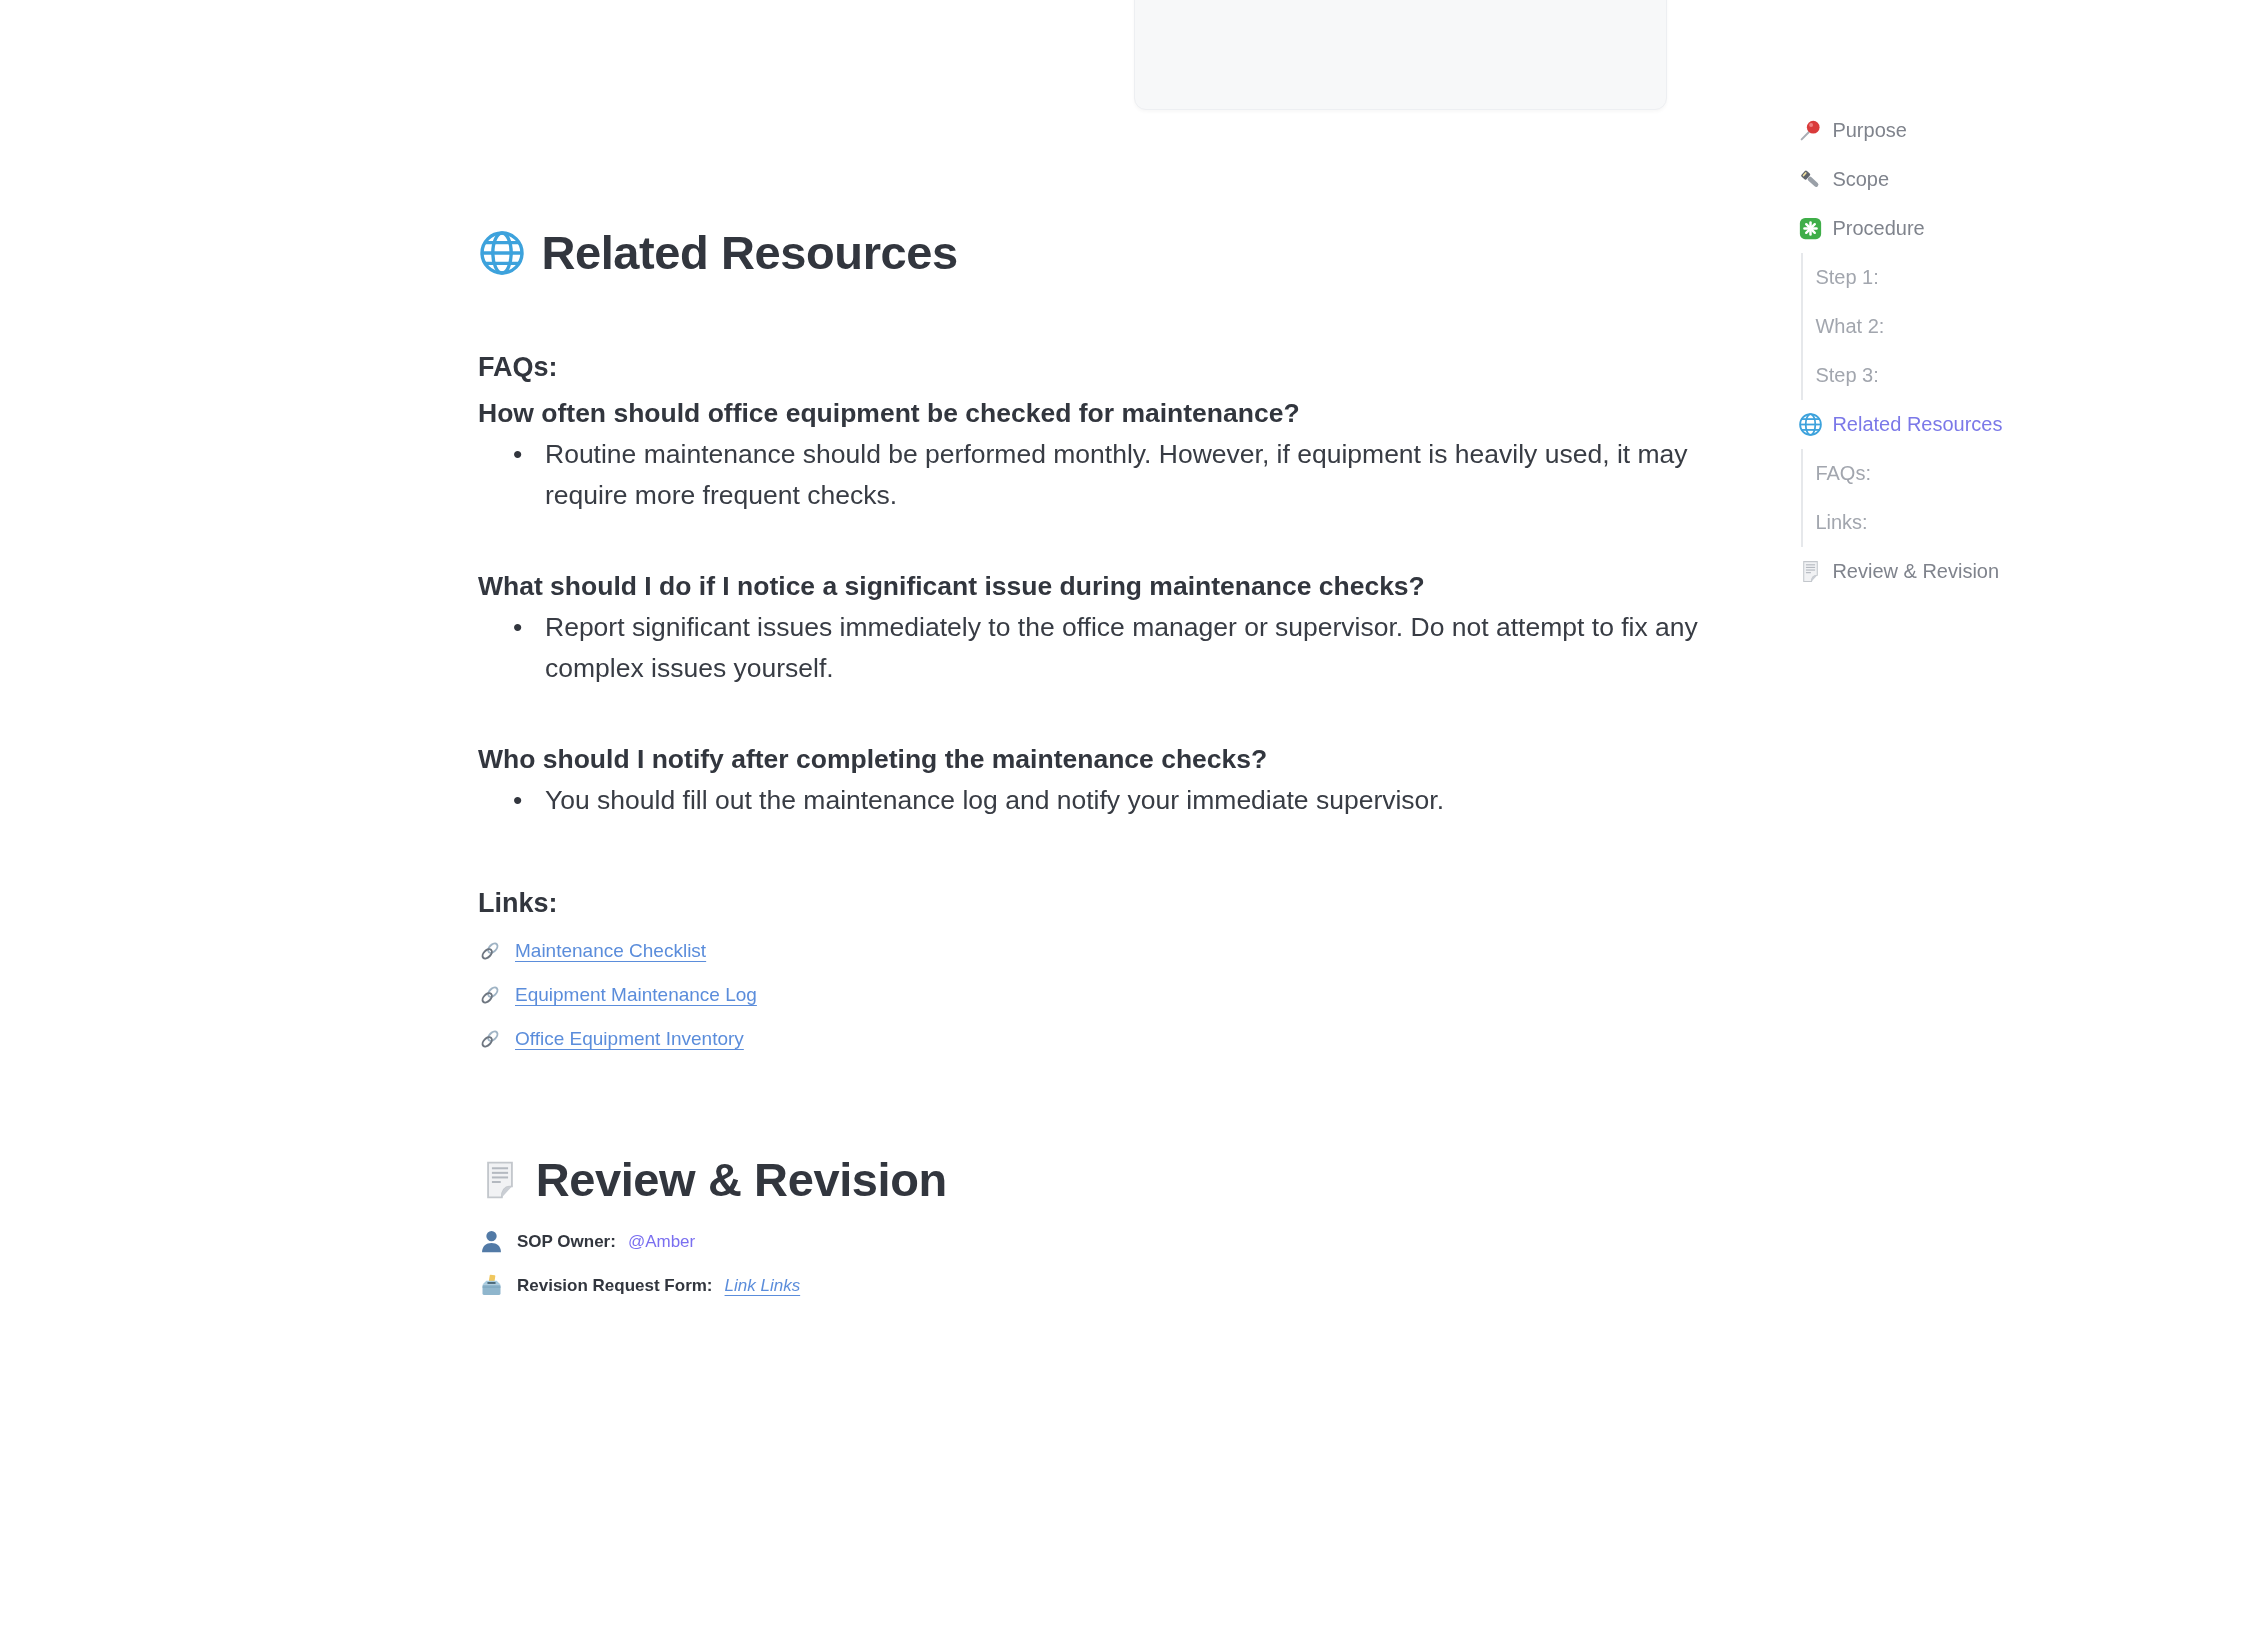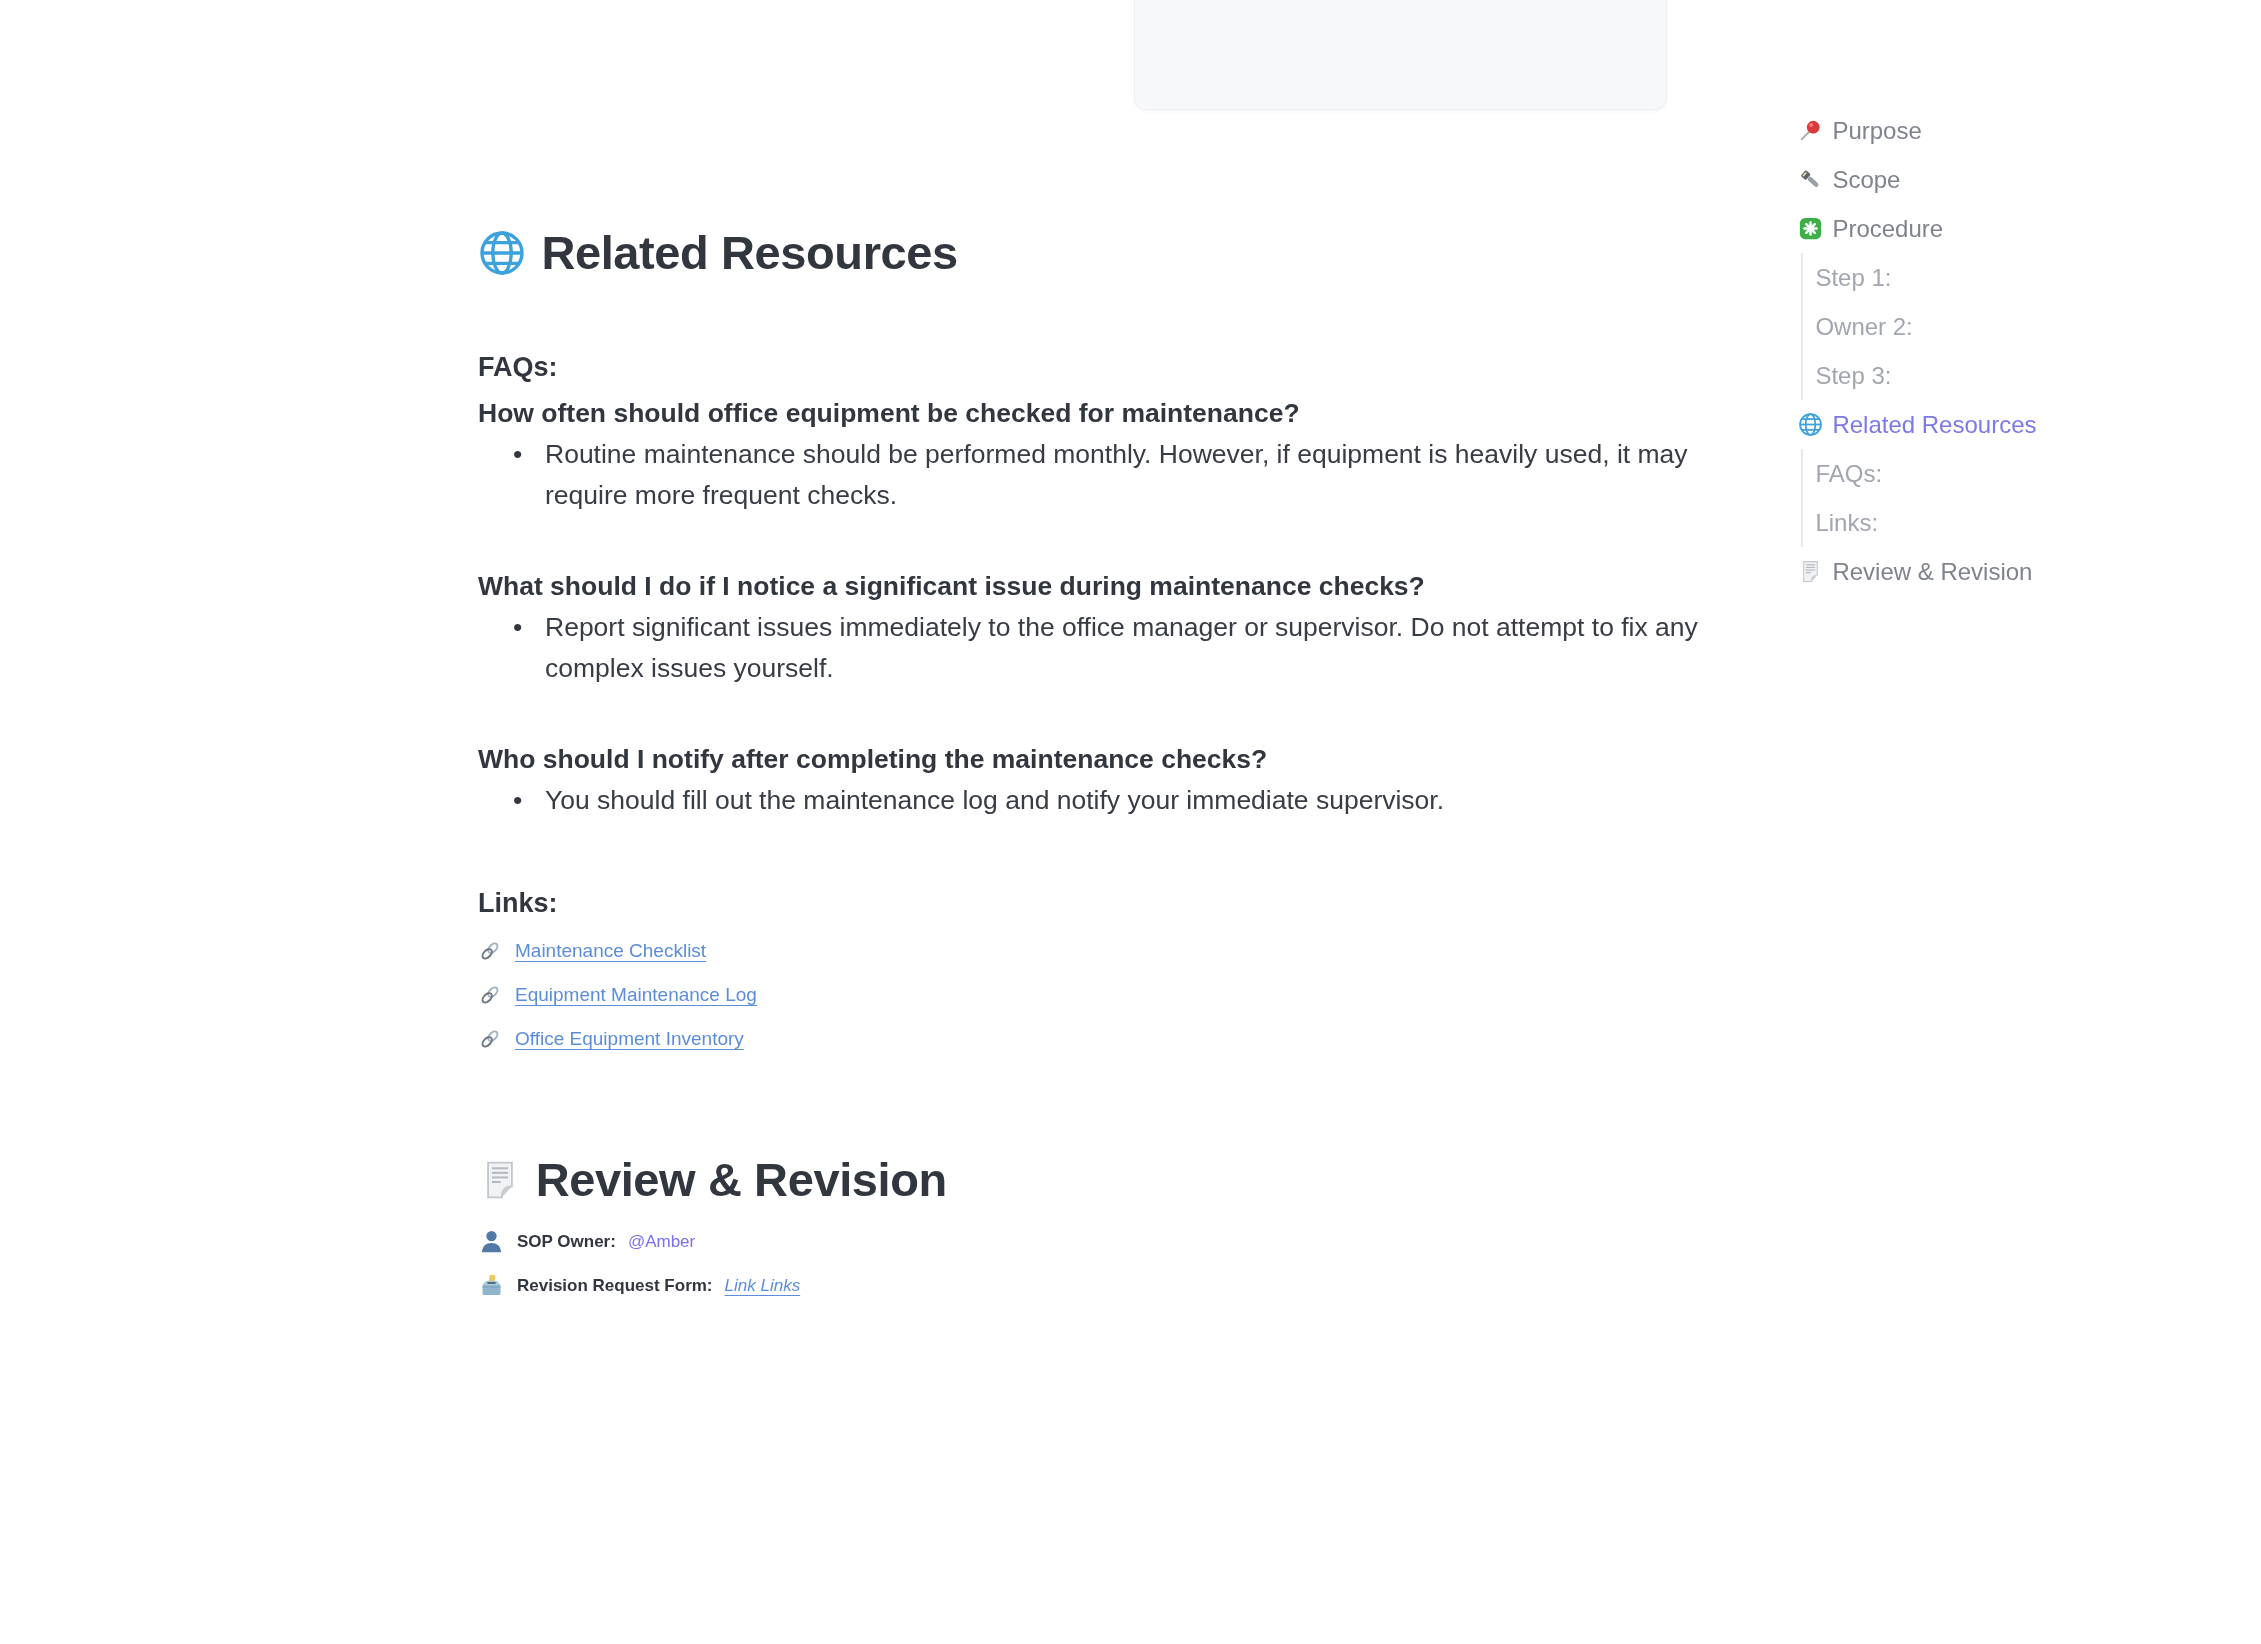--- a/index.html
+++ b/index.html
@@ -33,21 +33,21 @@
   a.doclink{font-size:19px;color:#5b8ddb;text-decoration:underline;text-underline-offset:4.3px;cursor:pointer;}
 
   .meta-row{display:flex;align-items:center;gap:12px;height:44px;font-size:17px;}
   .meta-row .m-icon{width:27px;height:27px;flex:0 0 auto;}
   .meta-label{font-weight:700;color:#32363e;}
   .mention{color:#7a6ff0;cursor:pointer;}
   a.formlink{color:#5b8ddb;font-style:italic;text-decoration:underline;text-underline-offset:4.3px;cursor:pointer;}
 
   
   .toc{position:absolute;left:1798px;top:106px;width:444px;}
-  .toc-row{display:flex;align-items:center;height:49px;font-size:24px;color:#7f838c;cursor:pointer;}
+  .toc-row{display:flex;align-items:center;height:49px;font-size:20px;color:#7f838c;cursor:pointer;}
   .toc-row .t-icon{width:25px;height:25px;margin-right:9.4px;flex:0 0 auto;}
   .toc-row.active{color:#7b78e8;}
   .toc-group{border-left:2.6px solid #e6e8eb;margin-left:3.4px;padding-left:12px;}
   .toc-group .toc-row{color:#a2a6ae;}
   svg{display:block;}
 </style>
 </head>
 <body>
 
 <svg width="0" height="0" style="position:absolute">
@@ -215,21 +215,21 @@
           <use href="#ic-asterisk"></use>
         </svg>
       <span>Procedure</span>
     </div>
 
     <div class="toc-group">
       <div class="toc-row">
         <span>Step 1:</span>
       </div>
       <div class="toc-row">
-        <span>Owner 2:</span>
+        <span>What 2:</span>
       </div>
       <div class="toc-row">
         <span>Step 3:</span>
       </div>
     </div>
 
     <div class="toc-row active">
       <svg class="t-icon" viewBox="0 0 29 29" width="25" height="25">
           <use href="#ic-globe"></use>
         </svg>

